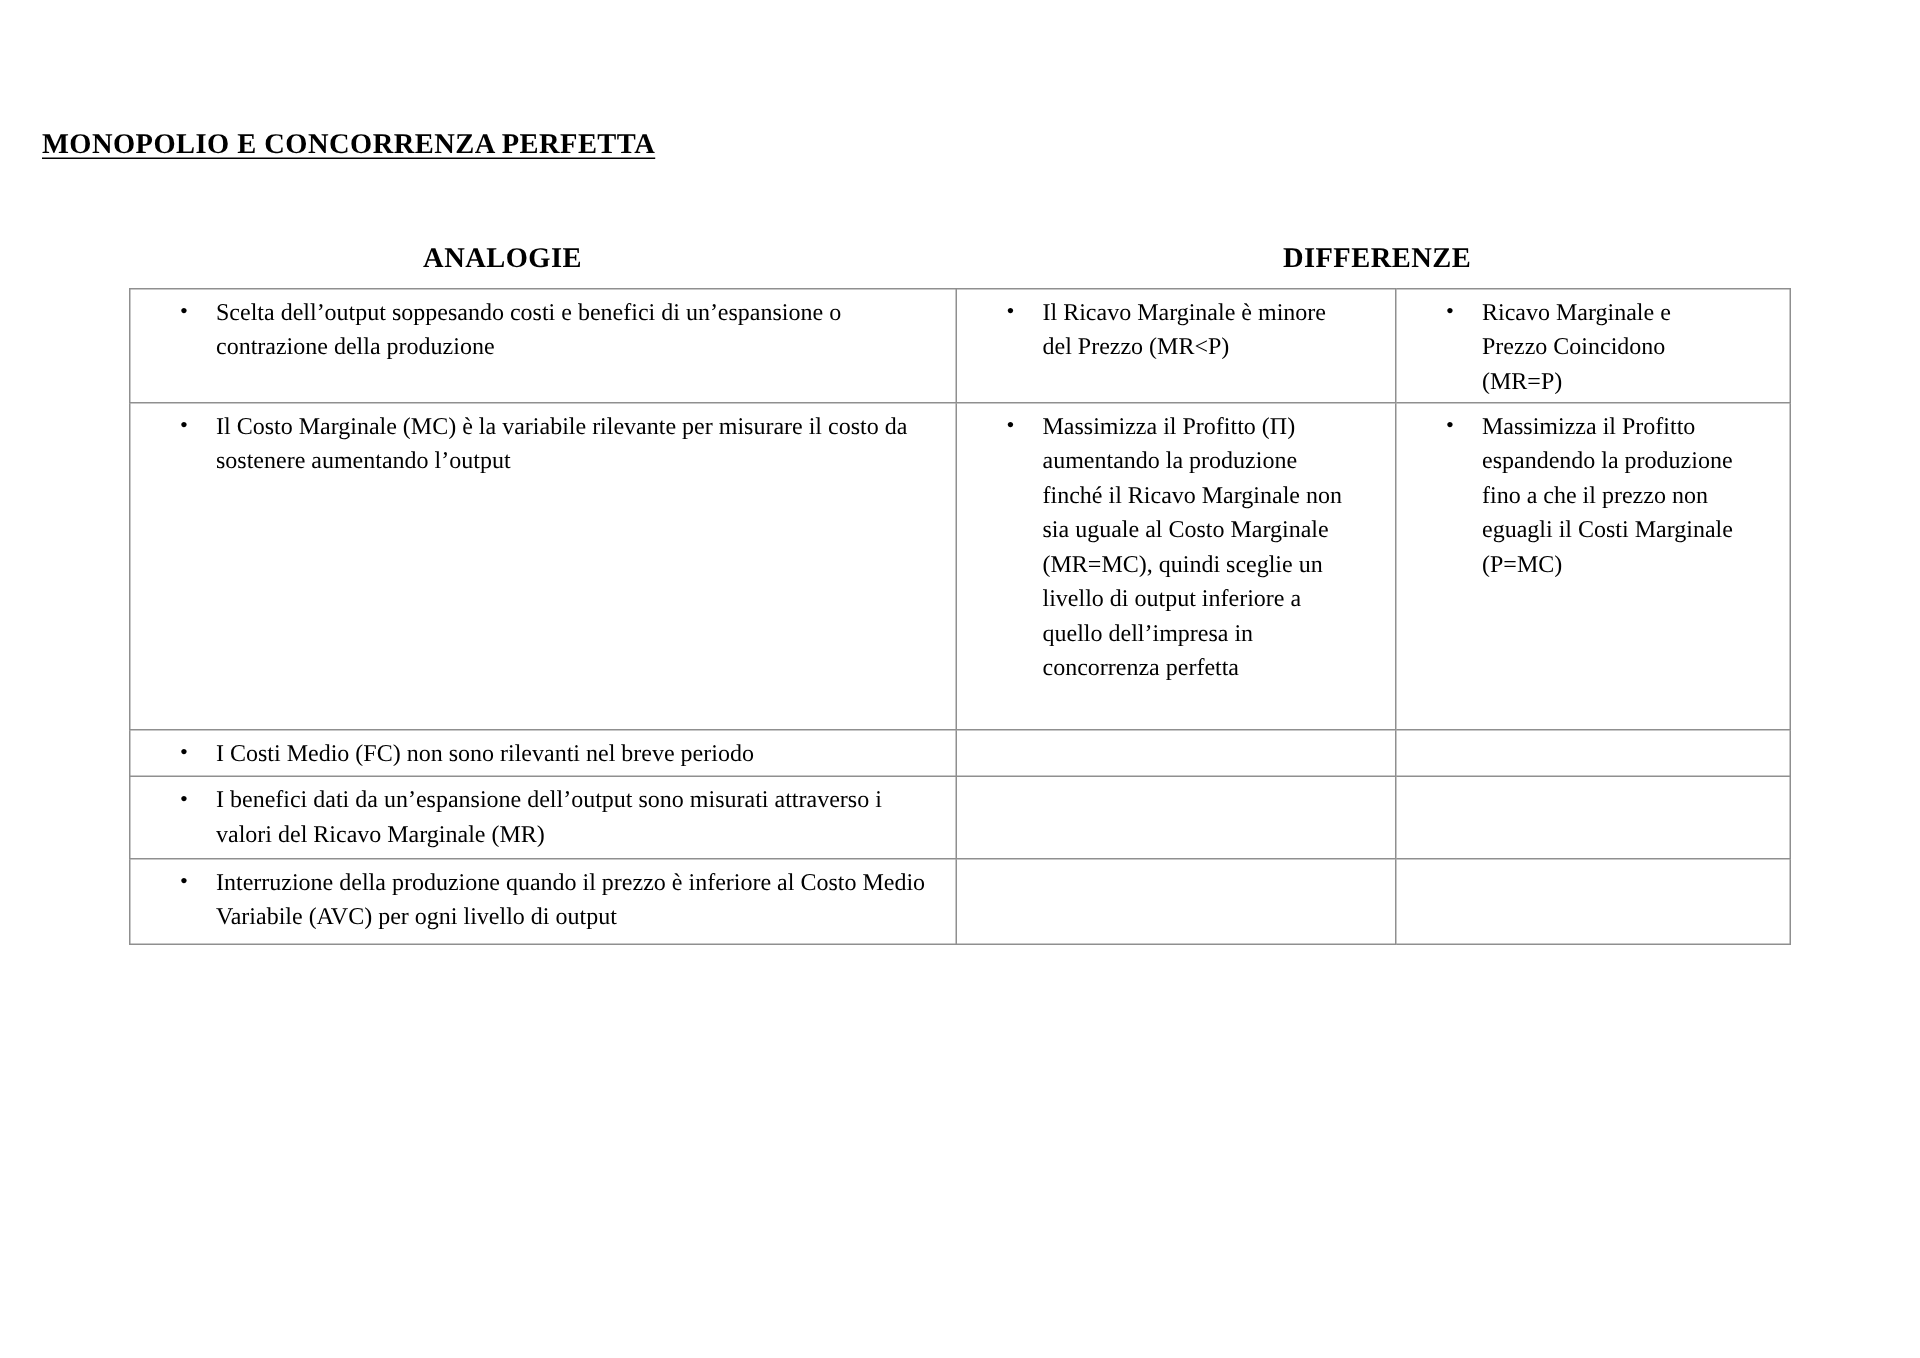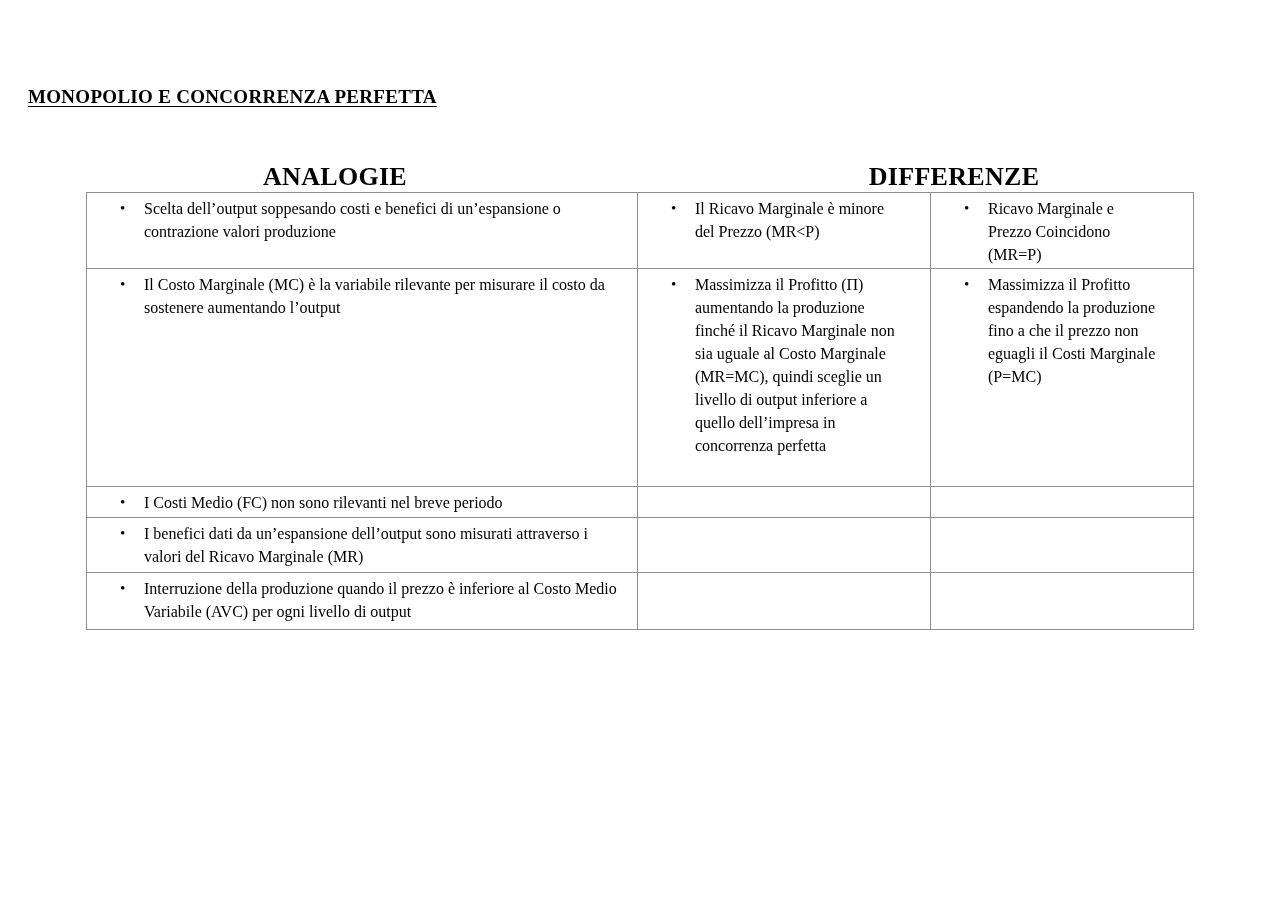--- a/index.html
+++ b/index.html
@@ -25,32 +25,32 @@
   .doc-title .underlined {
     text-decoration: underline;
     text-underline-offset: 3px;
   }
   .col-headers {
     position: absolute;
     top: 162px;
     left: 0;
     width: 100%;
     height: 28px;
-    font-size: 26px;
+    font-size: 19px;
     font-weight: 700;
     letter-spacing: 0.3px;
     text-align: center;
   }
   .col-headers .hdr {
     position: absolute;
     transform: translateX(-50%);
     white-space: nowrap;
   }
   .hdr-analogie { left: 335px; }
-  .hdr-differenze { left: 918px; margin-left: 36px; }
+  .hdr-differenze { left: 918px; }
 
   table.cmp-table {
     position: absolute;
     left: 86px;
     top: 192px;
     width: 1107px;
     border-collapse: collapse;
     table-layout: fixed;
   }
   .cmp-table td {
@@ -101,21 +101,21 @@
     <colgroup>
       <col class="c1">
         <col class="c2">
         <col class="c3">
     </colgroup>
     <tbody>
       <tr class="r1">
         <td class="c1cell">
           <div class="bullet-item">
             <span class="bullet">•</span>
-            <span>Scelta dell’output soppesando costi e benefici di un’espansione o contrazione valori produzione</span>
+            <span>Scelta dell’output soppesando costi e benefici di un’espansione o contrazione della produzione</span>
           </div>
         </td>
         <td class="c2cell">
           <div class="bullet-item">
             <span class="bullet">•</span>
             <span>Il Ricavo Marginale è minore del Prezzo (MR&lt;P)</span>
           </div>
         </td>
         <td class="c3cell">
           <div class="bullet-item">

